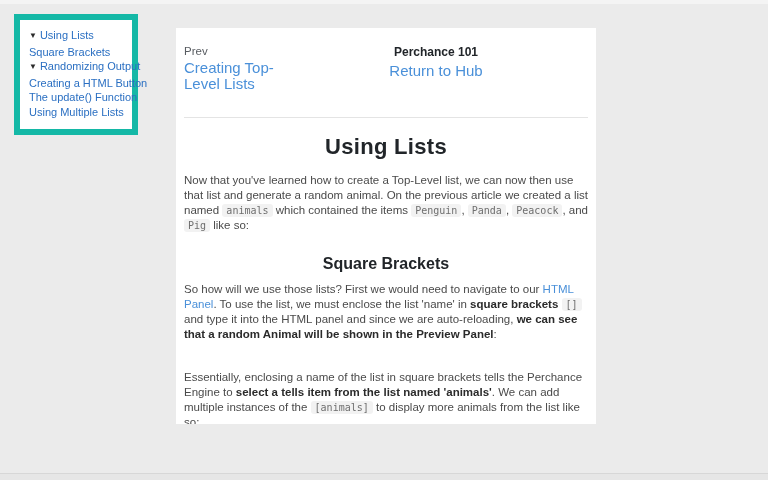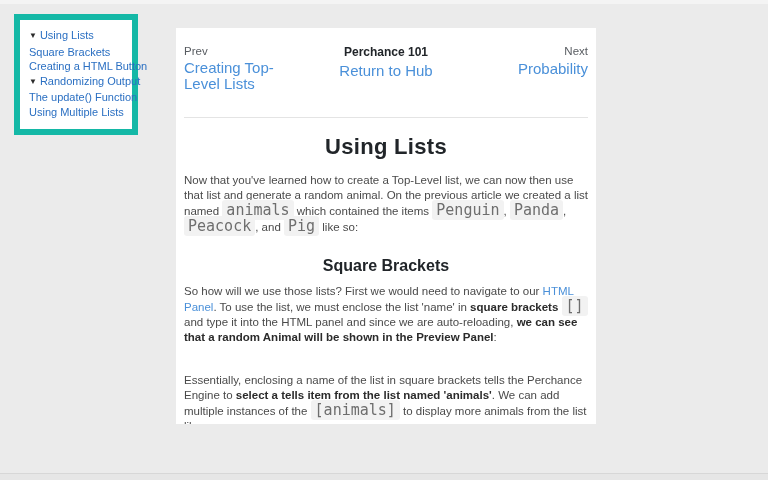--- a/index.html
+++ b/index.html
@@ -65,62 +65,58 @@
     font-size:22px; font-weight:bold; color:#212529;
     letter-spacing:0.3px;
   }
 
   .para {
     margin-top:13px; font-size:11.5px; line-height:15px; color:#4a4a4a;
   }
   .para strong { color:#2b2b2b; }
   .para .inline-code {
     font-family:"DejaVu Sans Mono", monospace;
-    font-size:15px; color:#6e6e6e;
+    font-size:10px; color:#6e6e6e;
     background:#f2f2f2; border-radius:3px; padding:1px 4px;
   }
   .para .content-link { color:#4a90d9; text-decoration:none; cursor:pointer; }
   .gap-top { margin-top:28px; }
 
   .section {
     margin-top:22px; text-align:center;
     font-size:16px; font-weight:bold; color:#212529;
   }
   .section + .para { margin-top:9px; }
 </style>
 </head>
 <body>
 
 <div class="top-strip"></div>
 
 <aside class="sidebar">
   <nav id="toc">
       <div class="toc-item"><span class="toc-marker">▼</span><a href="#" class="toc-link">Using Lists</a></div>
       <div class="toc-item"><a href="#" class="toc-link">Square Brackets</a></div>
+      <div class="toc-item"><span class="toc-marker">▼</span><a href="#" class="toc-link">Randomizing Output</a></div>
       <div class="toc-item"><a href="#" class="toc-link">Creating a HTML Button</a></div>
-      <div class="toc-item"><span class="toc-marker">▼</span><a href="#" class="toc-link">Randomizing Output</a></div>
       <div class="toc-item"><a href="#" class="toc-link">The update() Function</a></div>
       <div class="toc-item"><a href="#" class="toc-link">Using Multiple Lists</a></div>
     </nav>
 </aside>
 
 <main class="content">
 
   <div class="pager">
     <div class="pager-col left">
       <div class="pager-label">Prev</div>
       <a class="pager-link" href="#">Creating Top-Level Lists</a>
     </div>
     <div class="pager-col center">
       <div class="pager-title">Perchance 101</div>
       <a class="pager-link" href="#">Return to Hub</a>
-    </div>
-    <div class="pager-col right">
-      <div class="pager-label">Next</div>
-      <a class="pager-link" href="#">Probability</a>
     </div>
   </div>
 
   <hr class="rule">
 
   <h1 class="title">Using Lists</h1>
 
   <p class="para"><span>Now that you've learned how to create a Top-Level list, we can now then use that list and generate a random animal. On the previous article we created a list named </span><code class="inline-code">animals</code><span> which contained the items </span><code class="inline-code">Penguin</code><span>, </span><code class="inline-code">Panda</code><span>, </span><code class="inline-code">Peacock</code><span>, and </span><code class="inline-code">Pig</code><span> like so:</span></p>
 
   <h2 class="section">Square Brackets</h2>

